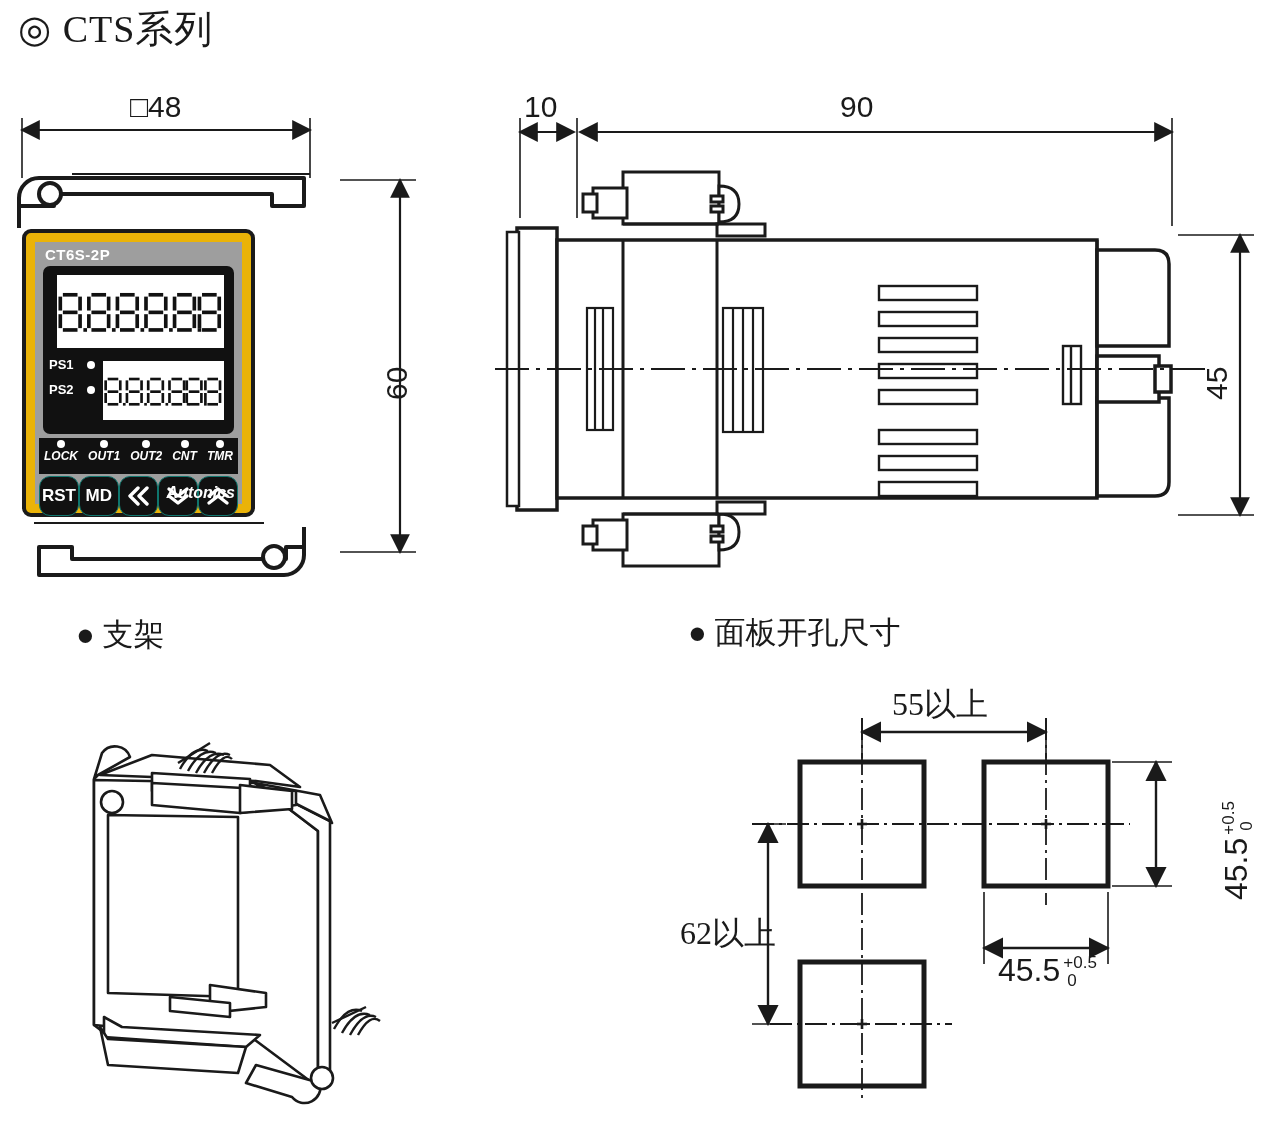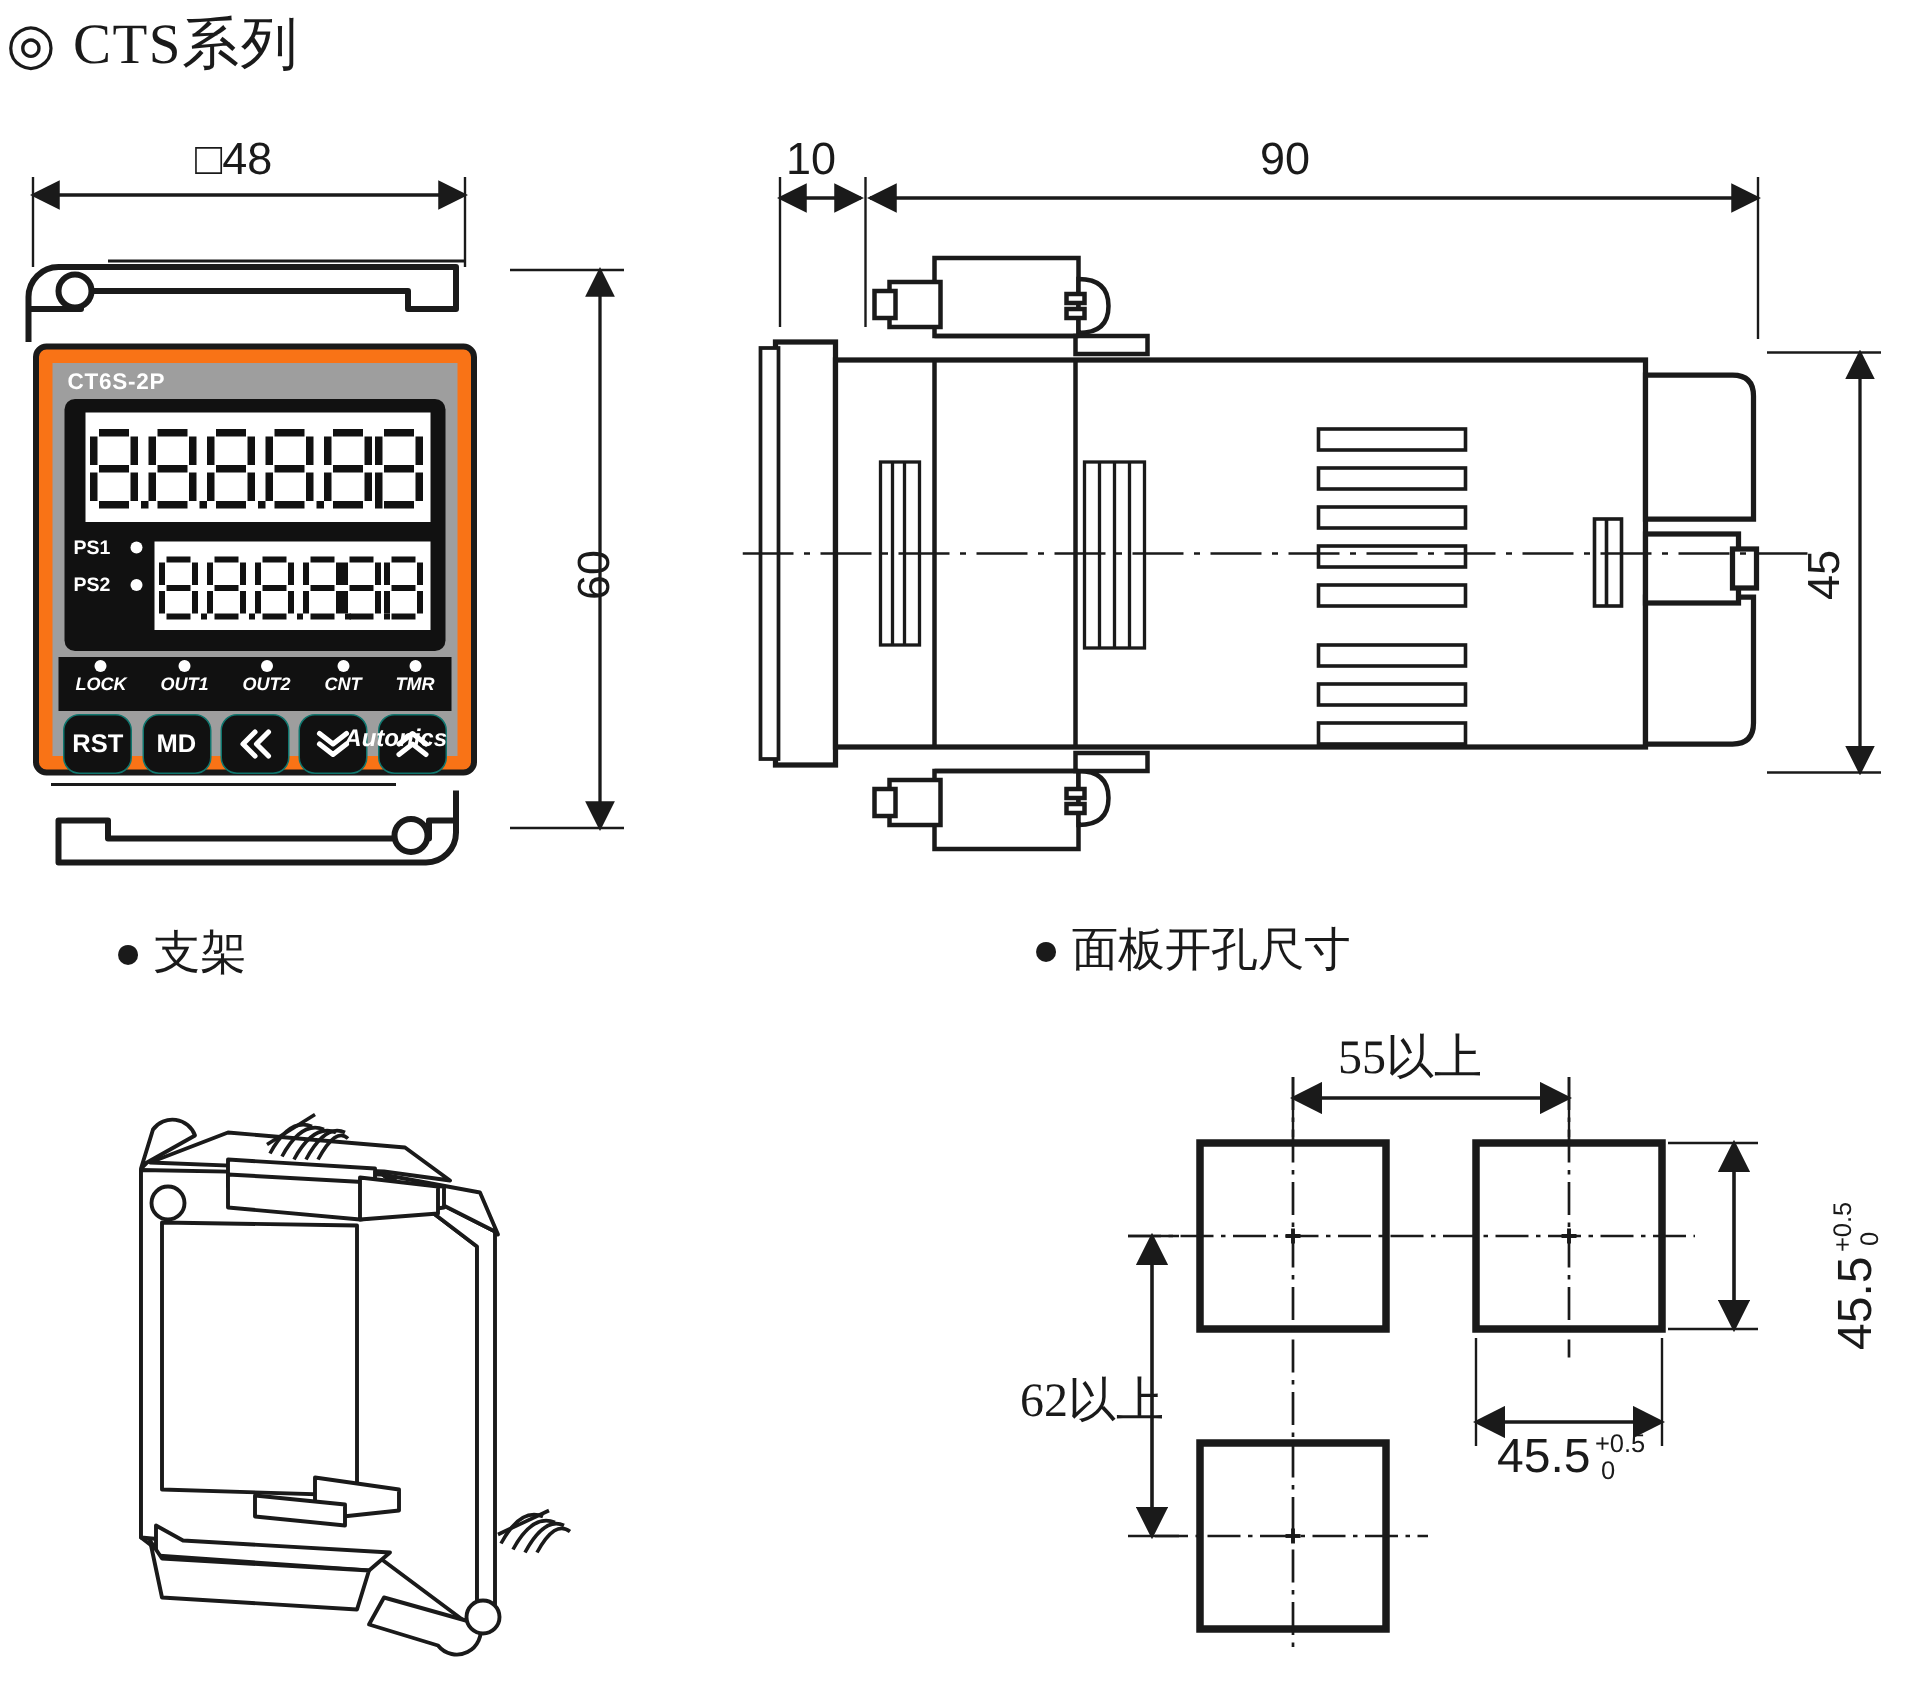--- a/index.html
+++ b/index.html
@@ -6,22 +6,22 @@
   body{width:1277px;height:1133px;position:relative;overflow:hidden;
        font-family:"Liberation Serif",serif;color:#1a1a1a;}
   .abs{position:absolute;}
   svg{display:block;}
   .ttl{font-size:38px;letter-spacing:1px;white-space:nowrap;}
   .seclbl{font-size:31px;white-space:nowrap;}
   .dim{font-family:"Liberation Sans",sans-serif;font-size:30px;white-space:nowrap;}
   .dimser{font-size:32px;white-space:nowrap;}
   .rot90{transform:rotate(-90deg);transform-origin:0 0;}
   
-  .devbody{position:absolute;left:22px;top:229px;width:296px;height:288px;
-     background:#f97316;border:4px solid #1a1a1a;border-radius:9px;box-sizing:border-box;}
+  .devbody{position:absolute;left:22px;top:229px;width:233px;height:288px;
+     background:#eab308;border:4px solid #1a1a1a;border-radius:9px;box-sizing:border-box;}
   .devface{position:absolute;left:9px;top:9px;right:9px;bottom:9px;background:#9e9e9e;}
   .model{position:absolute;left:10px;top:4px;font-family:"Liberation Sans",sans-serif;
      font-size:15px;font-weight:bold;color:#fff;letter-spacing:.5px;}
   .lcdzone{position:absolute;left:8px;top:24px;right:8px;height:168px;background:#111;border-radius:7px;}
   .lcd{position:absolute;background:#fff;display:flex;align-items:center;justify-content:space-around;}
   .lcd1{left:14px;top:9px;right:10px;height:73px;}
   .lcd2{left:60px;top:95px;right:10px;height:59px;}
   .psblk{position:absolute;left:6px;top:92px;color:#fff;font-family:"Liberation Sans",sans-serif;
      font-size:13px;font-weight:bold;line-height:1;}
   .psrow{display:flex;align-items:center;gap:13px;margin-bottom:12px;}
@@ -35,21 +35,21 @@
      display:flex;justify-content:space-around;align-items:center;}
   .btn{width:46px;height:40px;background:#111;border:1px solid #0f766e;border-radius:11px;
      display:flex;align-items:center;justify-content:center;color:#fff;
      font-family:"Liberation Sans",sans-serif;font-size:17px;font-weight:bold;box-sizing:border-box;}
   .brand{position:absolute;right:7px;bottom:2px;color:#fff;
      font-family:"Liberation Sans",sans-serif;font-size:16px;font-weight:bold;font-style:italic;}
 </style>
 </head>
 <body>
 
-<div class="abs ttl" style="left:4px;top:4px;">◎ CTS系列</div>
+<div class="abs ttl" style="left:18px;top:4px;">◎ CTS系列</div>
 
 <div class="abs dim" style="left:130px;top:90px;">□48</div>
 
 <svg class="abs" style="left:0px;top:118px;" width="420" height="30">
   <defs>
     <marker id="ar" viewBox="0 0 10 10" refX="9" refY="5" markerWidth="9" markerHeight="9" orient="auto">
       <path d="M0,0 L10,5 L0,10 z" fill="#1a1a1a"></path>
     </marker>
     <marker id="al" viewBox="0 0 10 10" refX="1" refY="5" markerWidth="9" markerHeight="9" orient="auto">
       <path d="M10,0 L0,5 L10,10 z" fill="#1a1a1a"></path>

